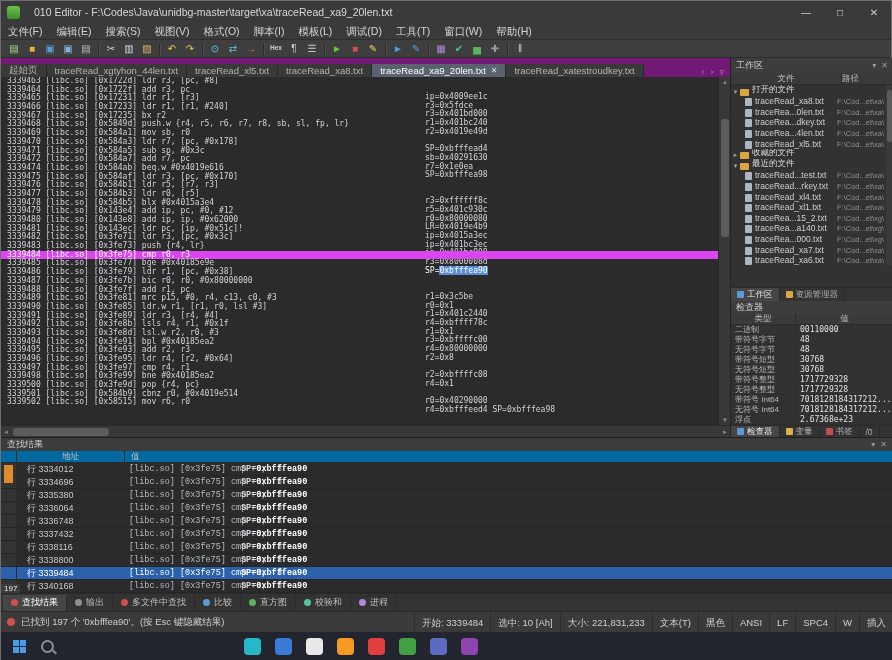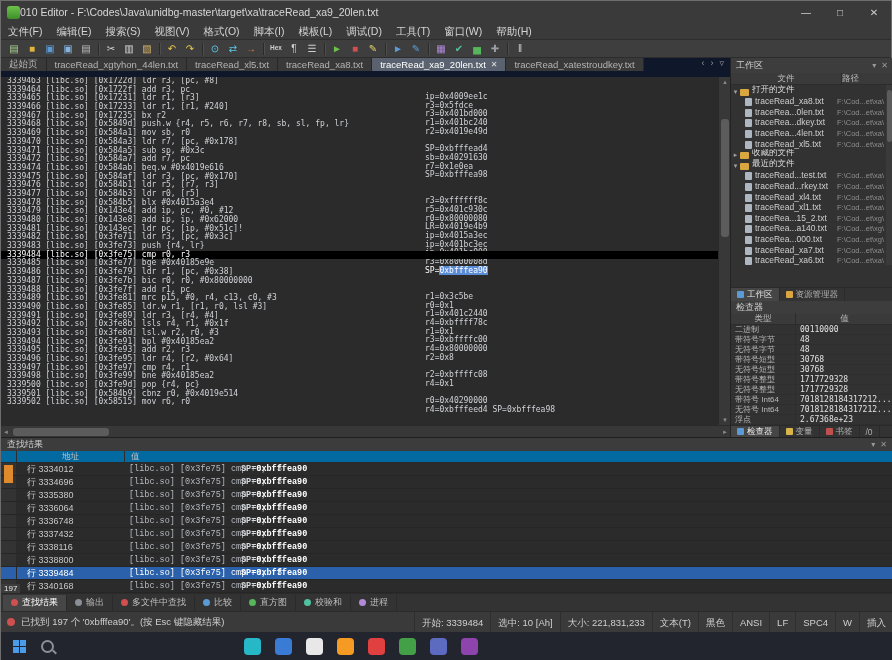--- a/index.html
+++ b/index.html
@@ -1,51 +1,51 @@
 <!DOCTYPE html>
 <html><head>
 <meta charset="utf-8">
 <style>
   *{margin:0;padding:0;box-sizing:border-box}
   html,body{width:892px;height:660px;overflow:hidden;background:#1b1b1b}
   body{font-family:"Liberation Sans",sans-serif}
   #app{position:relative;width:892px;height:660px;background:#2b2b2b;border:1px solid #6e6e6e}
 
   
-  #titlebar{position:absolute;left:0;top:0;width:100%;height:22px;background:#3a3a3a;display:flex;align-items:center;padding-left:6px;gap:0}
+  #titlebar{position:absolute;left:0;top:0;width:100%;height:22px;background:#3a3a3a;display:flex;align-items:center;padding-left:6px;gap:14px}
   .app-icon{width:13px;height:13px;border-radius:3px;background:linear-gradient(#6cc24a,#3f8f2a);flex:none}
   .title-text{font-size:10.5px;color:#d8d8d8;white-space:nowrap}
   .win-btns{margin-left:auto;display:flex;height:100%}
   .win-btn{width:34px;height:100%;display:flex;align-items:center;justify-content:center;color:#cfcfcf;font-size:10px}
 
   
   #menubar{position:absolute;left:0;top:22px;width:100%;height:17px;background:#3a3a3a;border-bottom:1px solid #2e2e2e;display:flex;align-items:center;padding-left:0}
   .menu-item{font-size:10.5px;color:#d4d4d4;padding:0 7px;line-height:17px;white-space:nowrap}
 
   
   #toolbar{position:absolute;left:0;top:39px;width:100%;height:18px;background:#3e3e3e;border-bottom:1px solid #2c2c2c;display:flex;align-items:center;padding-left:4px}
   .tb-btn{width:18px;height:16px;display:flex;align-items:center;justify-content:center;border-radius:2px}
   .tb-glyph{font-size:10px;line-height:1}
   .tb-glyph.txt{font-size:6.5px;font-weight:bold}
   .tb-sep{width:1px;height:12px;background:#2a2a2a;margin:0 3px;box-shadow:1px 0 0 #4e4e4e}
 
   
-  #tabbar{position:absolute;left:0;top:57px;width:729px;height:19px;background:#0f172a;display:flex;align-items:flex-start}
+  #tabbar{position:absolute;left:0;top:57px;width:729px;height:19px;background:#701a75;display:flex;align-items:flex-end}
   #tabstrip{display:flex;align-items:stretch;overflow:hidden}
   .tab{display:flex;align-items:center;padding:0 8px;background:#393939;border-right:1px solid #272727;color:#b4b4b4;font-size:9.5px;white-space:nowrap;gap:5px}
   .tab.active{background:#59626e;color:#fff}
   .tab-close{font-size:8px;color:#e0e0e0}
   .tab-ctrls{margin-left:auto;display:flex;gap:6px;padding-right:6px;color:#9a9a9a;font-size:9px;align-items:center}
 
   
   #editor{position:absolute;left:0;top:76px;width:717px;height:348px;background:#2b2b2b;font-family:"DejaVu Sans Mono",monospace;font-size:8px;color:#d0d3d8;overflow:hidden}
   .eline{position:relative;height:8.7px;white-space:pre}
   .etext{position:absolute;left:6px;top:0;line-height:8.7px}
   .ereg{position:absolute;left:424px;top:16px;line-height:8.7px}
-  .eline.sel{background:#000000;color:#fff}
+  .eline.sel{background:#d946ef;color:#fff}
   .eline.sel .match{background:#5b8cd8;color:#fff}
 
   
   #vscroll{position:absolute;left:717px;top:76px;width:12px;height:348px;background:#383838;border-left:1px solid #2a2a2a}
   #hscroll{position:absolute;left:0;top:424px;width:729px;height:12px;background:#383838;border-top:1px solid #2a2a2a}
   .vthumb{position:absolute;left:2px;width:8px;border-radius:3px;background:#5c5c5c}
   .hthumb{position:absolute;top:2px;height:8px;border-radius:3px;background:#5c5c5c}
   .sarrow{position:absolute;color:#8a8a8a;font-size:6px;text-align:center;line-height:10px;width:12px;height:10px}
   .harrow{position:absolute;color:#8a8a8a;font-size:6px;text-align:center;line-height:12px;width:10px;height:12px;top:0}
 

